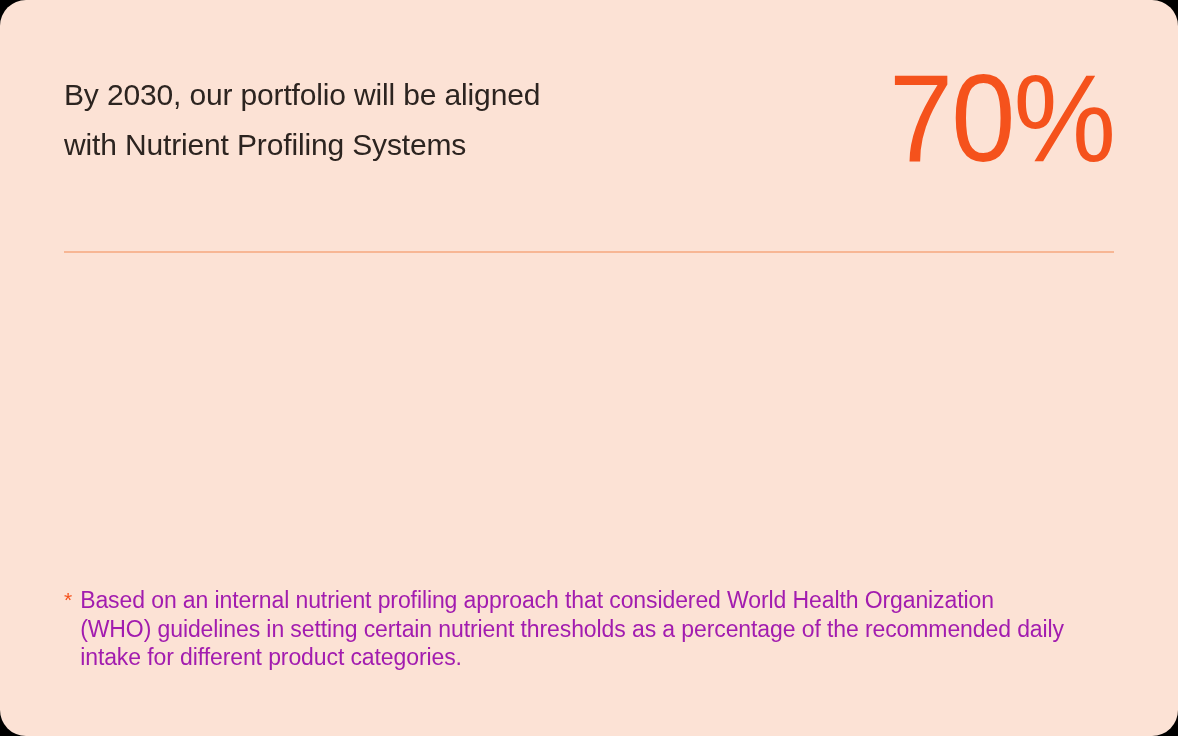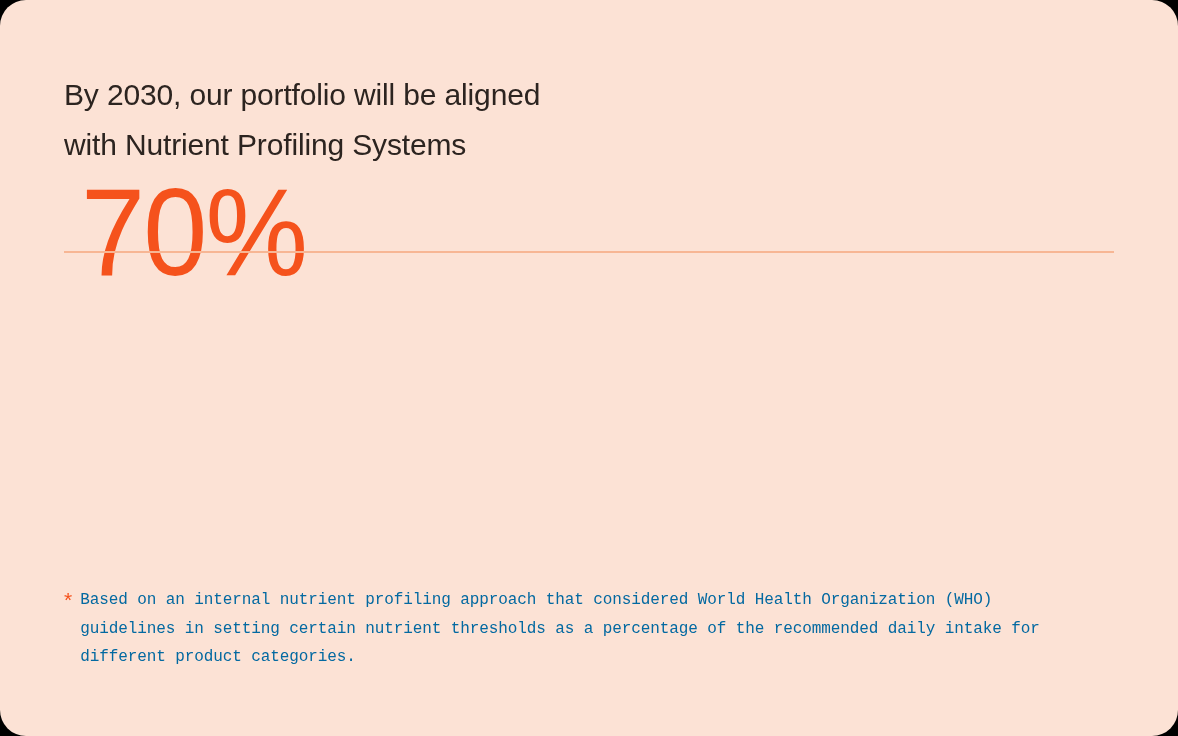--- a/index.html
+++ b/index.html
@@ -25,21 +25,20 @@
   }
 
   
   .stat-row {
     position: absolute;
     left: 64px;
     width: 1050px;
     display: flex;
     align-items: flex-start;
     justify-content: space-between;
-    flex-direction: column;
   }
   #stat-row-1 { top: 56px; }
   #stat-row-2 { top: 316px; }
 
   .stat-headline {
     color: #2C2420;
     font-family: "Liberation Sans", sans-serif;
     font-size: 30px;
     font-weight: 400;
     line-height: 50px;
@@ -94,23 +93,23 @@
     gap: 8px;
   }
   #footnote-asterisk {
     color: #F5521C;
     font-family: "Liberation Sans", sans-serif;
     font-size: 21px;
     line-height: 28px;
     flex: 0 0 auto;
   }
   #footnote-text {
-    color: #0369a1;
-    font-family: Liberation Mono, monospace;
-    font-size: 16px;
+    color: #a21caf;
+    font-family: Liberation Sans, sans-serif;
+    font-size: 23px;
     line-height: 28.5px;
     letter-spacing: -0.1px;
     max-width: 990px;
   }
 </style>
 </head>
 <body>
 
 <div id="card">
 

